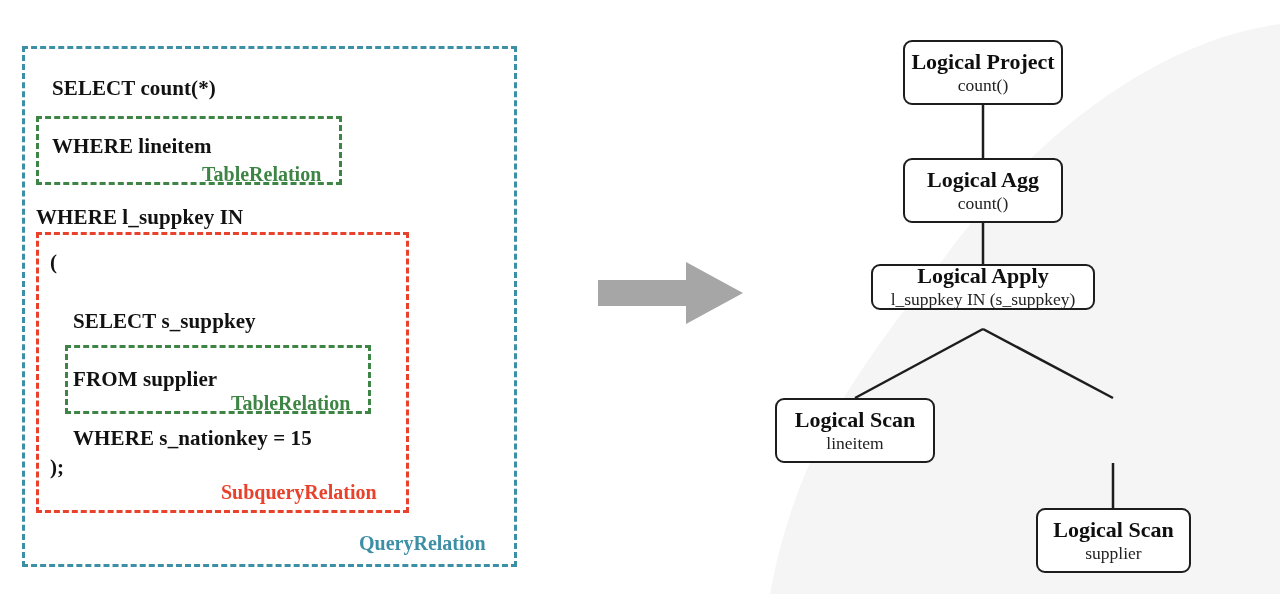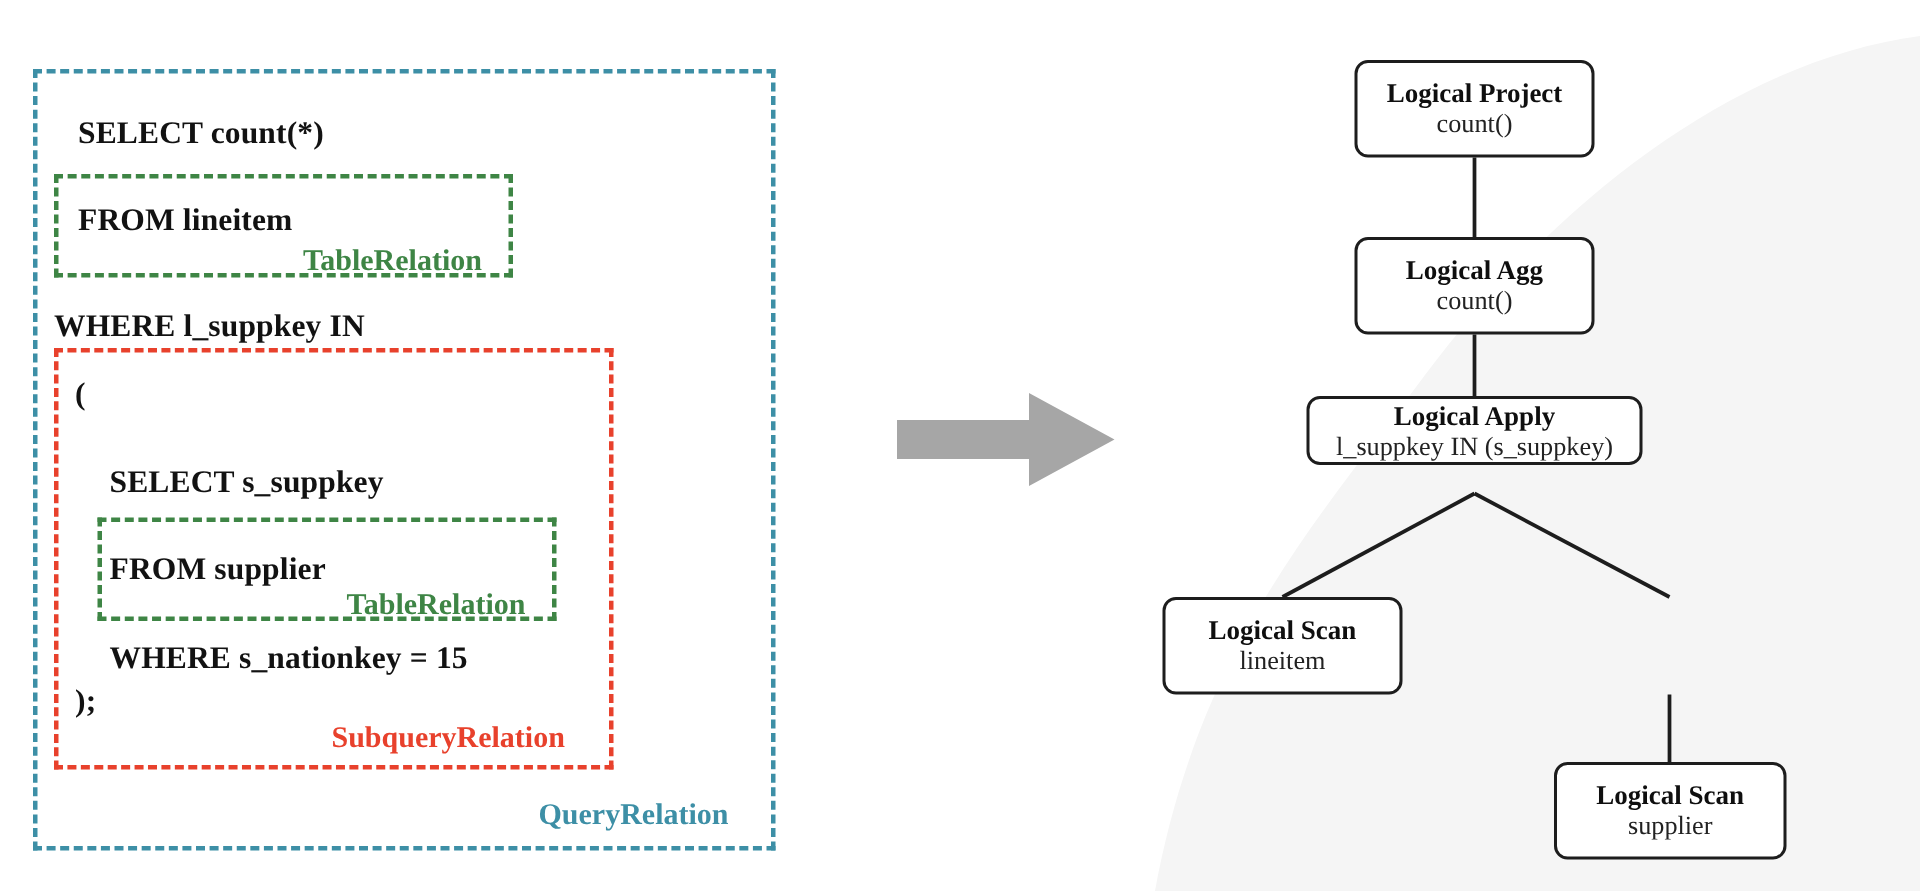--- a/index.html
+++ b/index.html
@@ -112,21 +112,21 @@
     border-radius: 9px;
     display: flex;
     flex-direction: column;
     align-items: center;
     justify-content: center;
     text-align: center;
     line-height: 1.12;
   }
   .plan-node .node-title {
     font-weight: bold;
-    font-size: 18px;
+    font-size: 22px;
     color: #0f0f0f;
     white-space: nowrap;
   }
   .plan-node .node-sub {
     font-weight: normal;
     font-size: 17.5px;
     color: #222222;
     white-space: nowrap;
     margin-top: 1px;
   }
@@ -142,21 +142,21 @@
 <body>
 
 <div id="sql-panel">
 
   <div class="box" id="query-relation-box"></div>
   <div class="box" id="subquery-relation-box"></div>
   <div class="box" id="table-relation-box-1"></div>
   <div class="box" id="table-relation-box-2"></div>
 
   <div class="sql-line" id="sql-l1">SELECT count(*)</div>
-  <div class="sql-line" id="sql-l2">FROM lineitem</div>
+  <div class="sql-line" id="sql-l2">WHERE lineitem</div>
   <div class="sql-line" id="sql-l3">WHERE l_suppkey IN</div>
   <div class="sql-line" id="sql-l4">(</div>
   <div class="sql-line" id="sql-l5">SELECT s_suppkey</div>
   <div class="sql-line" id="sql-l6">FROM supplier</div>
   <div class="sql-line" id="sql-l7">WHERE s_nationkey = 15</div>
   <div class="sql-line" id="sql-l8">);</div>
 
   <div class="relation-tag tag-green" id="tag-table-1">TableRelation</div>
   <div class="relation-tag tag-green" id="tag-table-2">TableRelation</div>
   <div class="relation-tag tag-red" id="tag-subquery">SubqueryRelation</div>

